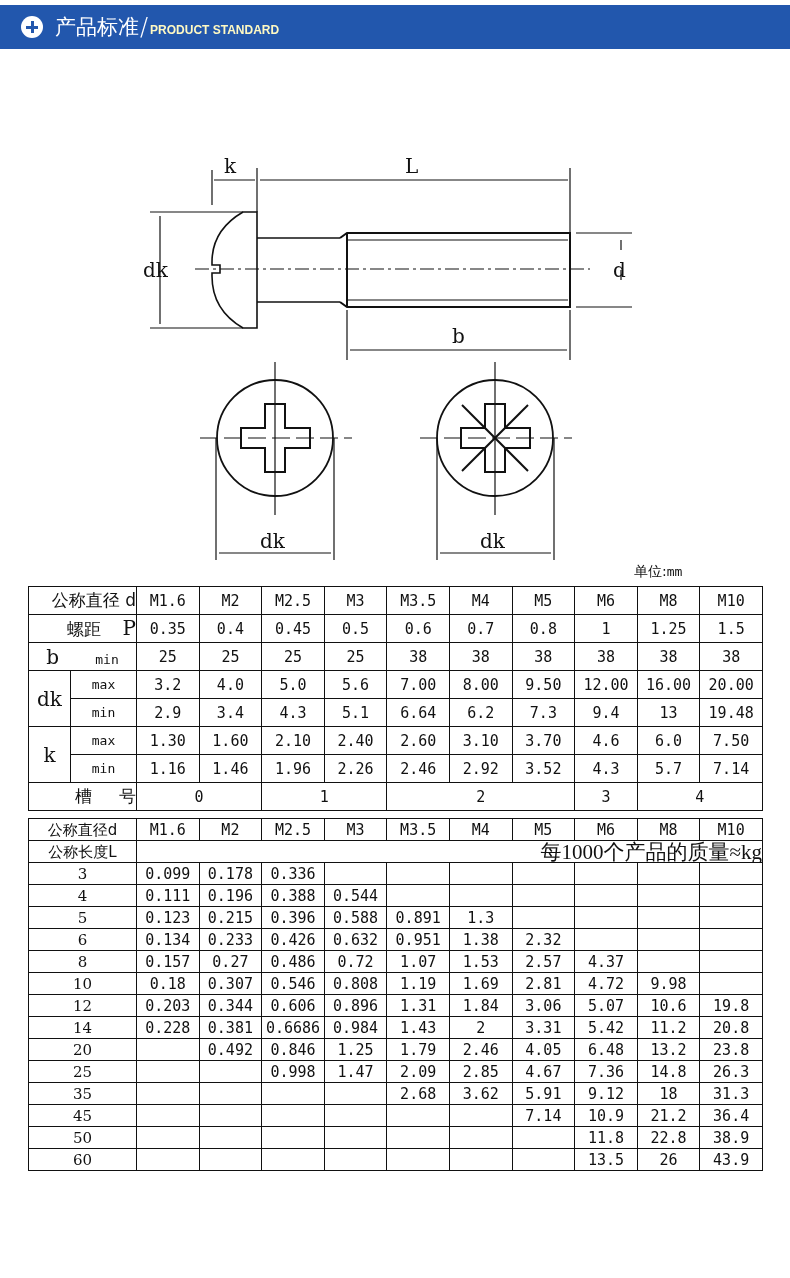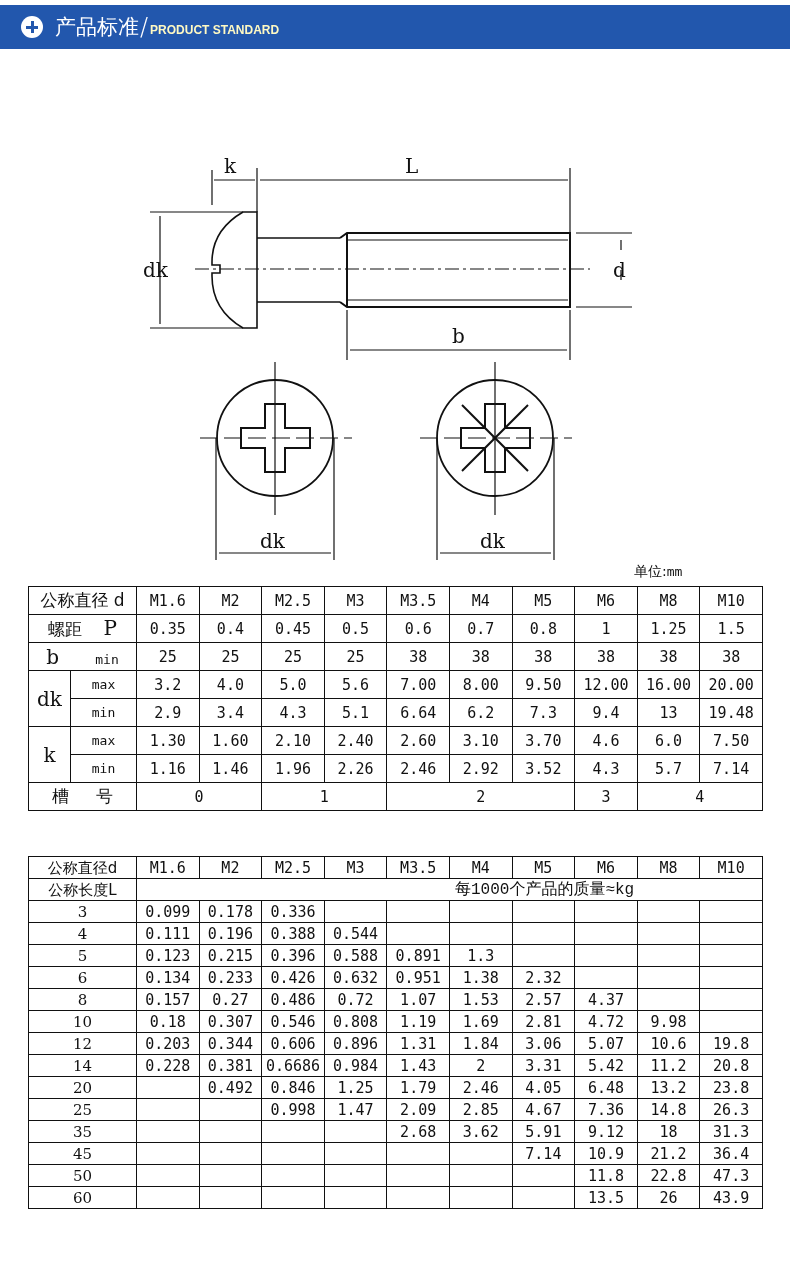--- a/index.html
+++ b/index.html
@@ -13,27 +13,27 @@
   .banner .en { color:#fef9c3; font-family:"Liberation Sans", sans-serif; font-size:12px; font-weight:bold; margin-left:2px; margin-top:5px; }
 
   .drawing { position:absolute; left:0; top:0; }
   .unit { position:absolute; left:634px; top:563px; font-family:"DejaVu Sans", sans-serif; font-size:14px; }
   .unit small { font-family:"DejaVu Sans Mono", monospace; font-size:13px; }
 
   table { position:absolute; border-collapse:collapse; table-layout:fixed; }
   td { border:1.5px solid #111; text-align:center; padding:0; white-space:nowrap; overflow:hidden; }
   .t1 { left:28px; top:586px; width:734px; font-family:"DejaVu Sans Mono", monospace; font-size:15px; }
   .t1 td { height:27px; }
-  .t1 .lbl { font-family:"DejaVu Sans", sans-serif; font-size:17px; }
+  .t1 .lbl { font-family:"DejaVu Sans", sans-serif; font-size:17px;text-align:right; }
   .t1 .sub { font-family:"DejaVu Sans Mono", monospace; font-size:13px; }
   .t1 .big { font-family:"DejaVu Serif", serif; font-size:20px; }
-  .t2 { left:28px; top:856px; width:734px; font-family:"DejaVu Sans Mono", monospace; font-size:15px;padding-left:30px; }
+  .t2 { left:28px; top:818px; width:734px; font-family:"DejaVu Sans Mono", monospace; font-size:15px;padding-left:30px; }
   .t2 td { height:21px; line-height:20px; }
   .t2 .lbl { font-family:"DejaVu Sans", sans-serif; font-size:15px; }
-  .t2 .note { text-align:left; padding-left:318px; font-family:Liberation Mono, monospace; font-size:16px; }
+  .t2 .note { text-align:right; padding-left:318px; font-family:Liberation Serif, serif; font-size:21px; }
   .t2 .len { font-family:"DejaVu Serif", serif; font-size:15px; }
 </style>
 </head>
 <body>
 
 <div class="banner">
   <span class="plus"></span>
   <span class="zh">产品标准</span>
   <span class="slash">/</span>
   <span class="en">PRODUCT STANDARD</span>
@@ -398,21 +398,21 @@
         <td class="len">50</td>
         <td></td>
         <td></td>
         <td></td>
         <td></td>
         <td></td>
         <td></td>
         <td></td>
         <td>11.8</td>
         <td>22.8</td>
-        <td>47.3</td>
+        <td>38.9</td>
       </tr>
       <tr>
         <td class="len">60</td>
         <td></td>
         <td></td>
         <td></td>
         <td></td>
         <td></td>
         <td></td>
         <td></td>

